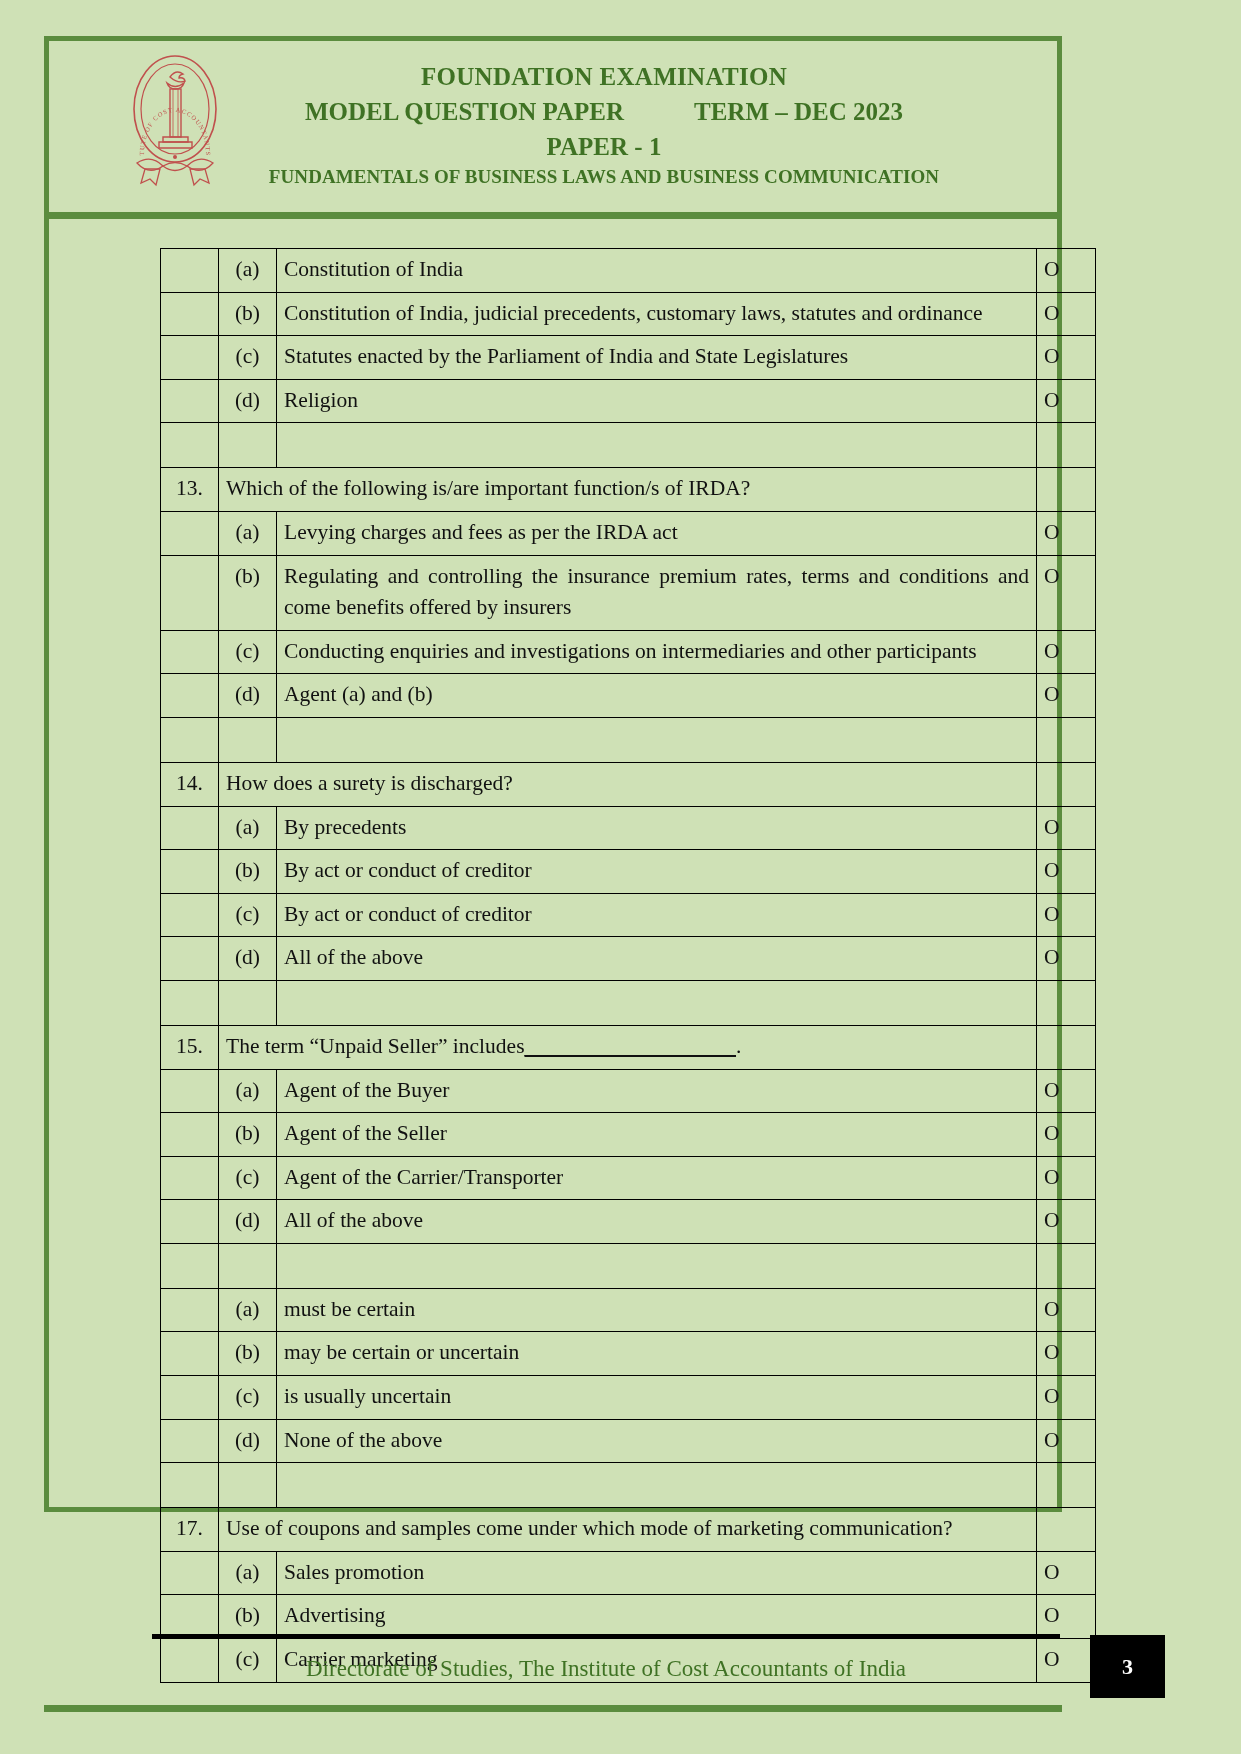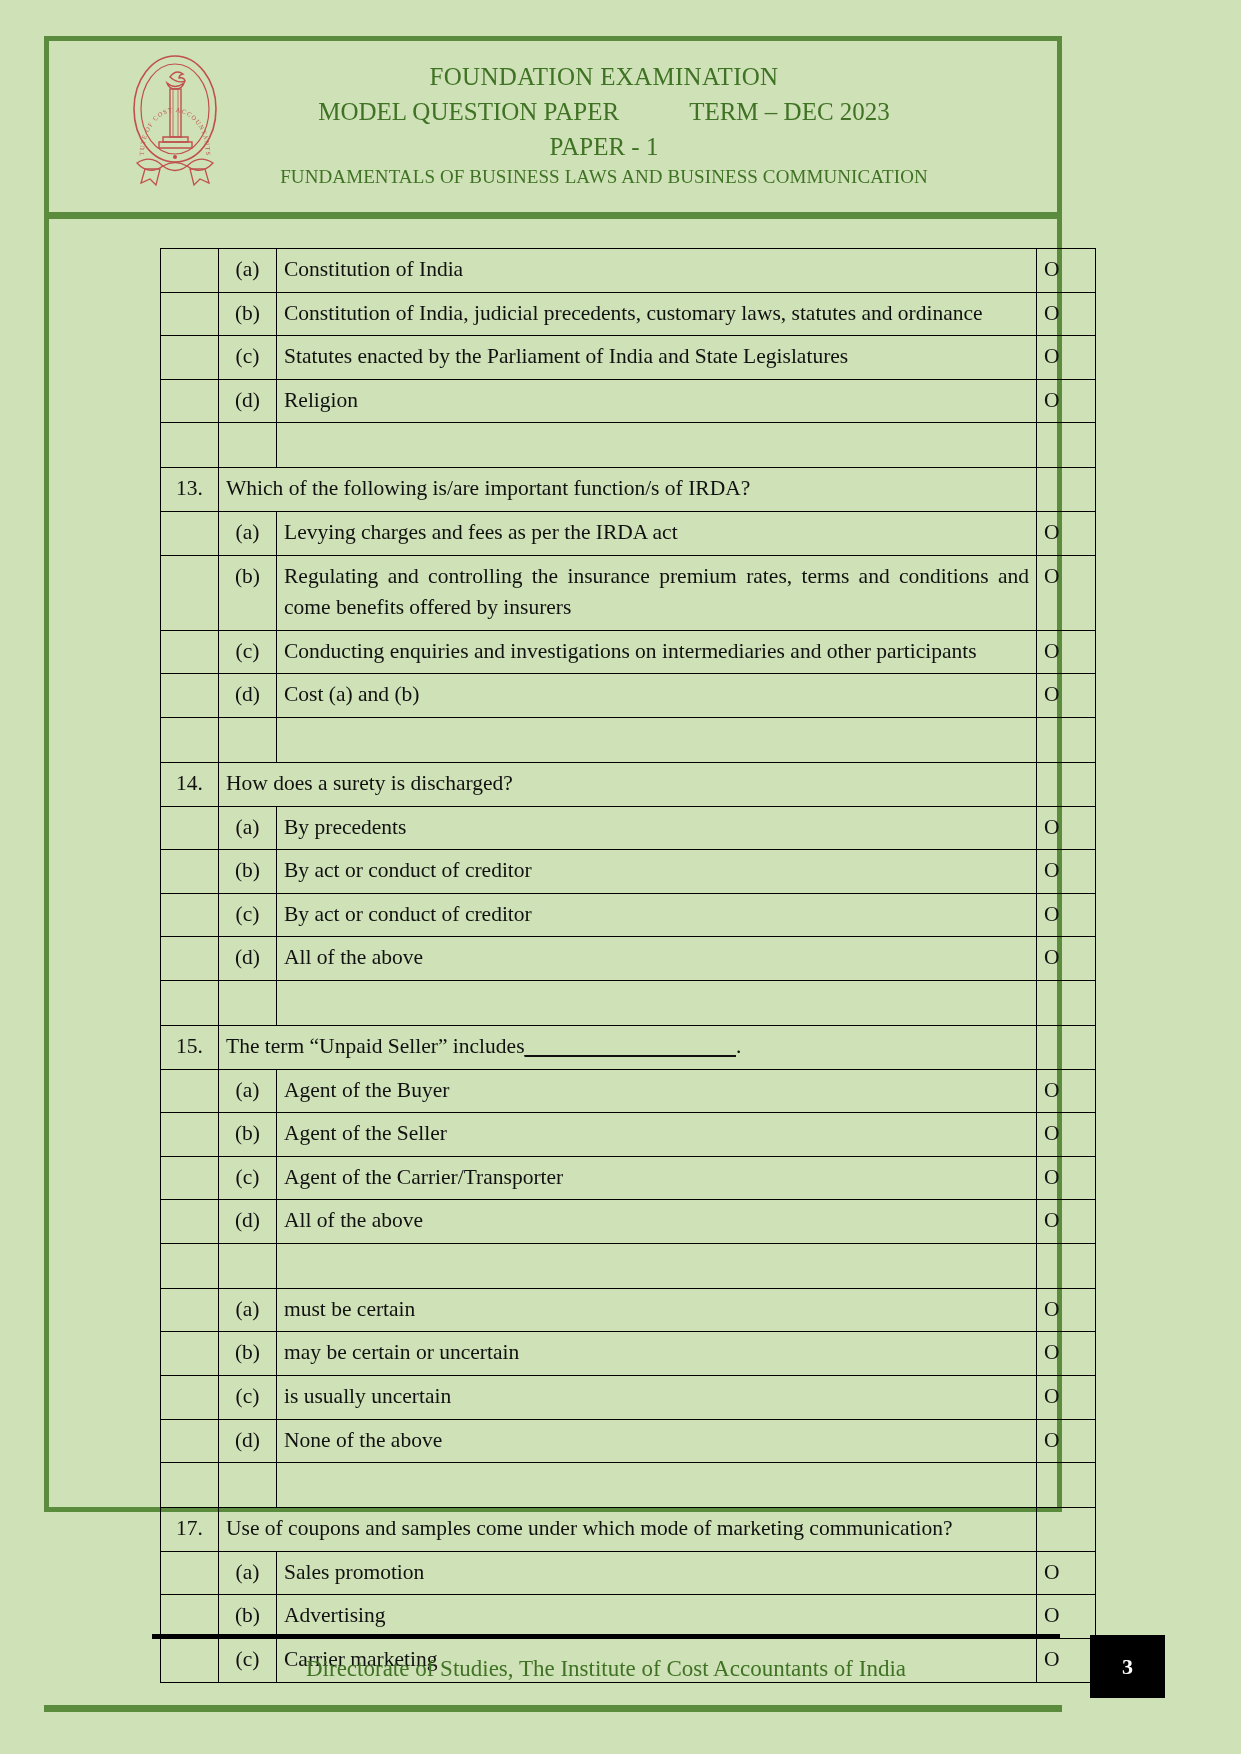--- a/index.html
+++ b/index.html
@@ -53,21 +53,21 @@
   }
   #logo svg { display: block; width: 104px; height: 150px; }
 
   #title-block {
     position: absolute;
     left: 110px;
     top: 18px;
     width: 890px;
     text-align: center;
     color: #3f7224;
-    font-weight: normal;
+    font-weight: bold;
   }
   .t-line { line-height: 1.40; white-space: nowrap; }
   .t1 { font-size: 25px; letter-spacing: .3px; }
   .t2row { font-size: 25px; }
   .t2row .mq { display: inline-block; }
   .t2row .term { display: inline-block; margin-left: 70px; color: #3f7224; }
   .t3 { font-size: 25px; }
   .t4 { font-size: 19px; letter-spacing: .1px; }
 
   
@@ -261,21 +261,21 @@
           <td class="num"></td>
           <td class="let">(c)</td>
           <td class="txt just">
             <span>Conducting enquiries and investigations on intermediaries and other participants</span>
           </td>
           <td class="mark">O</td>
         </tr>
         <tr>
           <td class="num"></td>
           <td class="let">(d)</td>
-          <td class="txt">Cost (a) and (b)</td>
+          <td class="txt">Agent (a) and (b)</td>
           <td class="mark">O</td>
         </tr>
         <tr class="spacer">
           <td class="num"></td>
           <td class="let"></td>
           <td class="txt"></td>
           <td class="mark"></td>
         </tr>
         <tr>
           <td class="num">14.</td>

